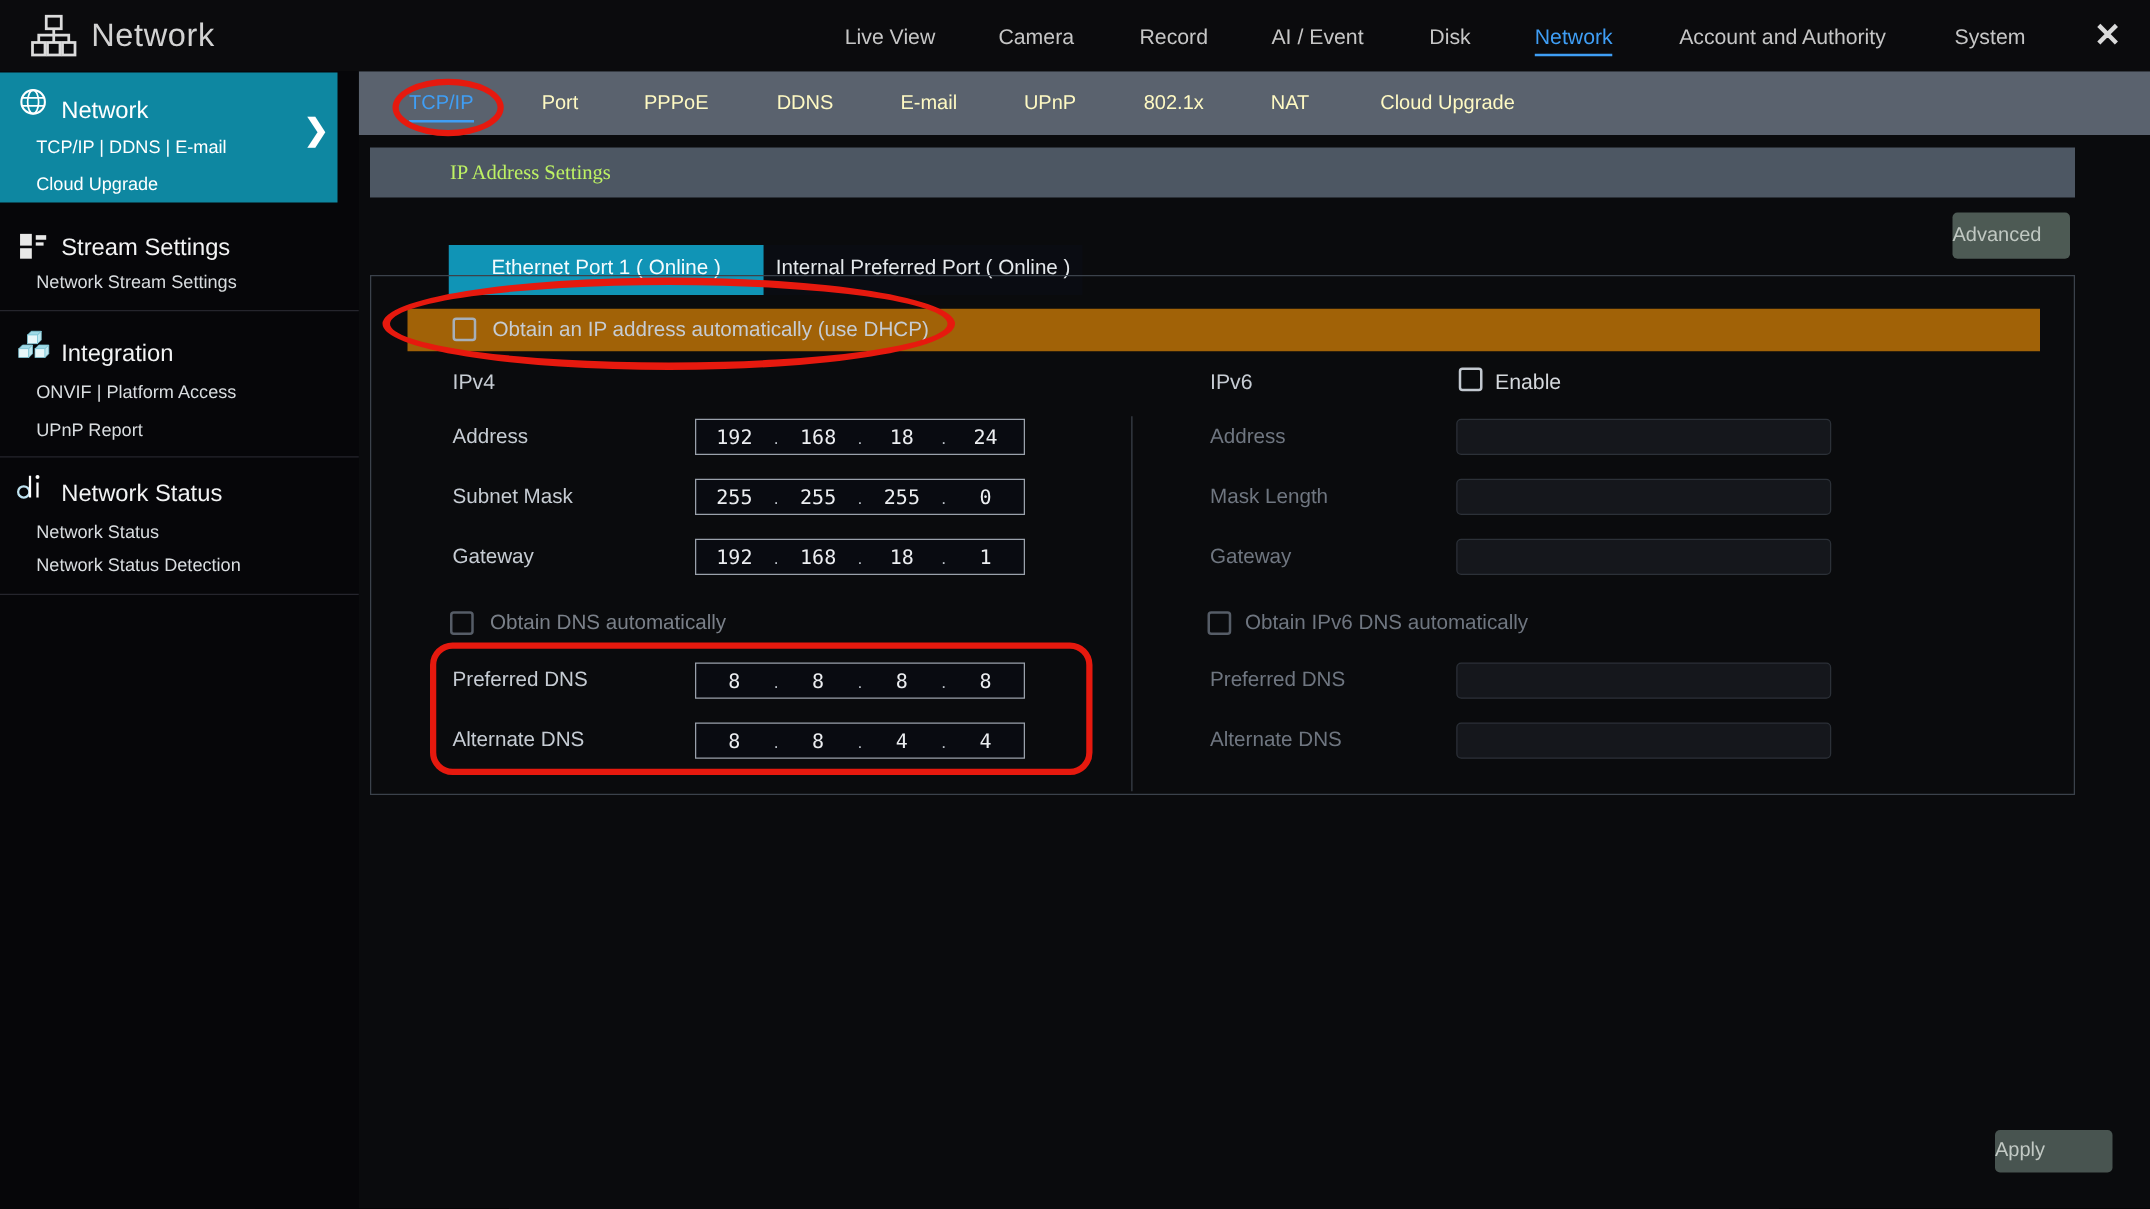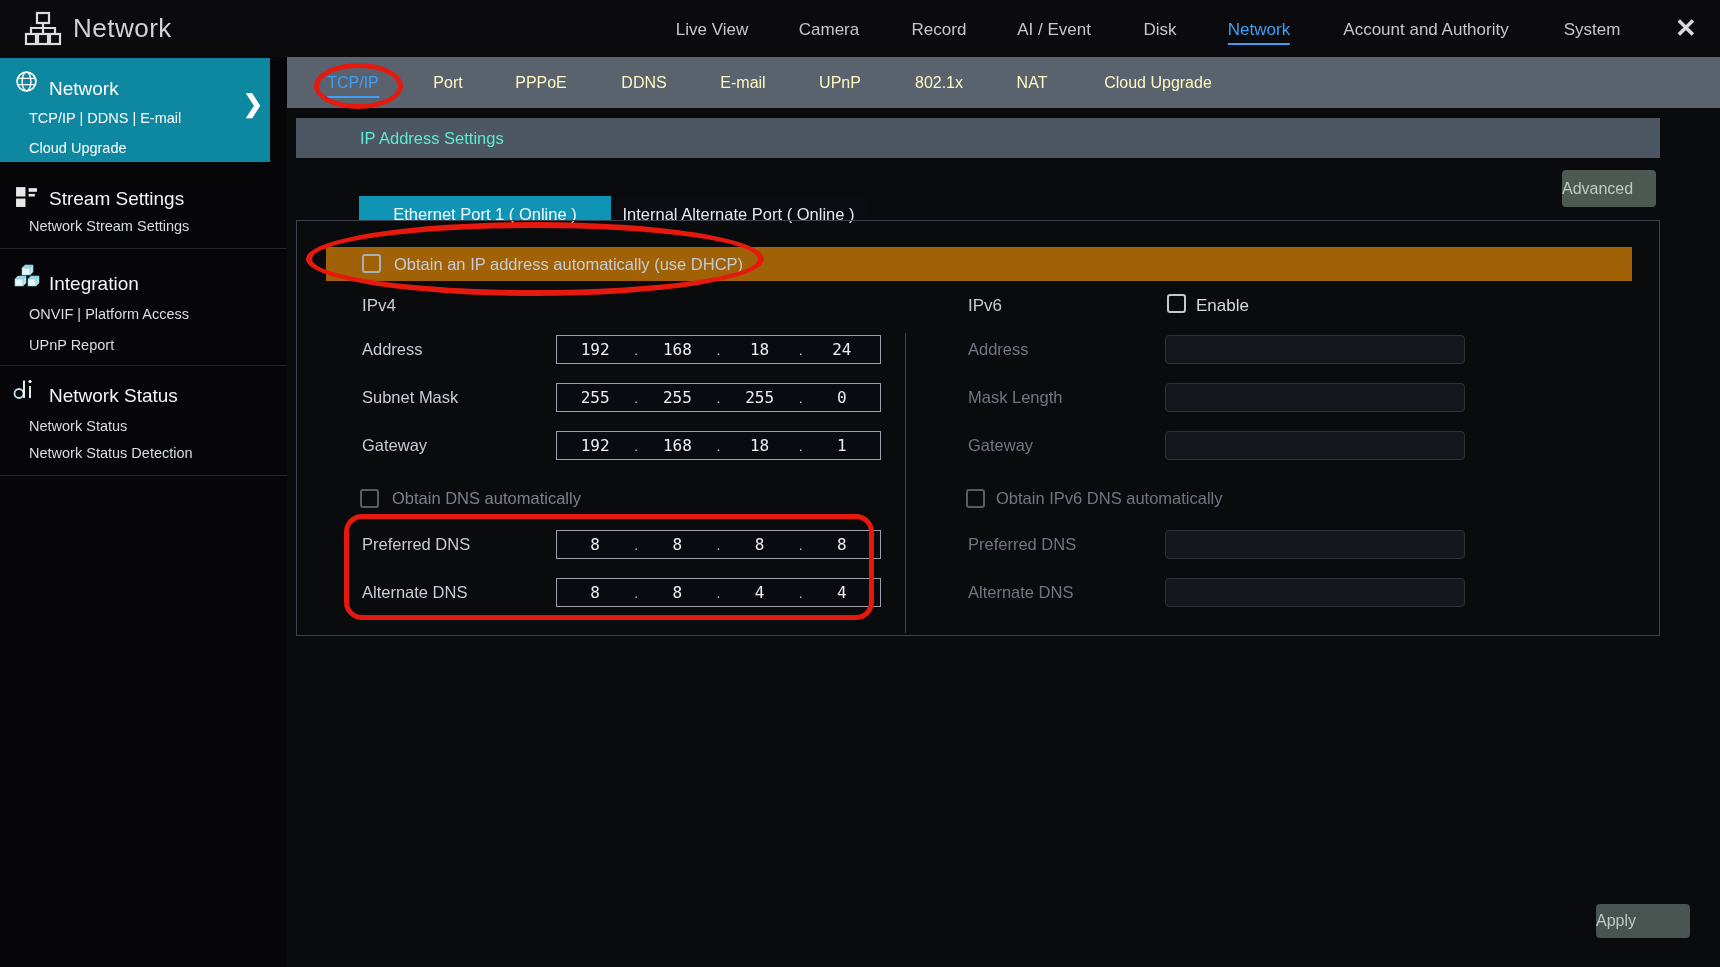--- a/index.html
+++ b/index.html
@@ -25,42 +25,42 @@
   .sb-icon { position:absolute; }
   .sb-chevron { position:absolute; left:243px; top:32px; font-size:24px; color:#ffffff; font-weight:bold; }
 
   
   .tabbar { position:absolute; left:287px; top:57px; width:1433px; height:51px; background:#5a626e; z-index:3; }
   .tab { position:absolute; top:17px; transform:translateX(-50%); font-size:16px; color:#fef9c3; white-space:nowrap; }
   .tab.active { color:#3f9ef5; border-bottom:2px solid #3f9ef5; padding-bottom:4px; }
 
   
   .headerbar { position:absolute; left:296px; top:118px; width:1364px; height:40px; background:#4d5763; }
-  .headerbar span { position:absolute; left:64px; top:0; line-height:40px; font-size:16.5px; color:#5eead4; }
-  .porttab { position:absolute; top:196px; height:24px; line-height:36px; text-align:center; font-size:16.5px; }
+  .headerbar span { position:absolute; left:64px; top:0; line-height:40px; font-size:16.5px; color:#bef264;font-family:Liberation Serif, serif; }
+  .porttab { position:absolute; top:196px; height:40px; line-height:36px; text-align:center; font-size:16.5px; }
   .porttab.t1 { left:359px; width:252px; background:#1094b6; color:#f4fbfd; }
   .porttab.t2 { left:611px; width:255px; background:#0a0c12; color:#e4e8eb; }
   .btn { position:absolute; border-radius:4px; text-align:left; font-size:16px; }
   .btn.advanced { left:1562px; top:170px; width:94px; height:37px; line-height:37px; background:#4d5a54; color:#c0c8c2; }
   .btn.apply { left:1596px; top:904px; width:94px; height:34px; line-height:34px; background:#485450; color:#c2c9c4; }
 
   .panel { position:absolute; left:296px; top:220px; width:1364px; height:416px; border:1px solid #3b424b; }
   .dhcpbar { position:absolute; left:326px; top:247px; width:1306px; height:34px; background:#a16207; }
   .dhcpbar .lbl { position:absolute; left:68px; line-height:34px; font-size:16.5px; color:#c6ccd3; }
 
   .cb { position:absolute; width:19px; height:19px; border:2px solid #a7afb9; border-radius:3px; background:transparent; }
   .cb.dim { border-color:#565d67; }
   .cb.bright { border-color:#c2c8d0; }
 
   .sec-label { position:absolute; font-size:17px; color:#c6ccd3; }
   .row-label { position:absolute; left:362px; height:29px; line-height:29px; font-size:16.5px; color:#c6ccd3; white-space:nowrap; }
   .row-label.r6 { left:968px; color:#6f7680; }
   .cbrow-label { position:absolute; line-height:19px; font-size:16.5px; white-space:nowrap; }
 
-  .ipfield { position:absolute; left:556px; width:325px; height:29px; background:#090b11; border:1px solid #9aa1ab; display:flex; align-items:center; }
+  .ipfield { position:absolute; left:556px; width:264px; height:29px; background:#090b11; border:1px solid #9aa1ab; display:flex; align-items:center; }
   .oct { flex:1; text-align:center; font-family:"DejaVu Sans Mono", monospace; font-size:16px; color:#eceef1; }
   .dot { width:6px; text-align:center; font-size:14px; color:#b9bfc7; }
   .ip6field { position:absolute; left:1165px; width:300px; height:29px; background:#15171c; border:1px solid #2c3138; border-radius:4px; }
 
   .vdivider { position:absolute; left:905px; top:333px; width:1px; height:300px; background:#3b424b; }
 
   
   .ann { position:absolute; border-style:solid; border-color:#e6190e; background:transparent; pointer-events:none; z-index:20; }
   .ann.e1 { left:314px; top:63px; width:89px; height:46px; border-width:5px; border-radius:50%; }
   .ann.e2 { left:306px; top:222px; width:458px; height:74px; border-width:6px; border-radius:50%; }
@@ -165,21 +165,21 @@
     <span class="tab" style="left:652px">802.1x</span>
     <span class="tab" style="left:745px">NAT</span>
     <span class="tab" style="left:871px">Cloud Upgrade</span>
   </div>
 
   <div class="headerbar">
     <span>IP Address Settings</span>
   </div>
 
   <div class="porttab t1">Ethernet Port 1 ( Online )</div>
-  <div class="porttab t2">Internal Alternate Port ( Online )</div>
+  <div class="porttab t2">Internal Preferred Port ( Online )</div>
   <div class="btn advanced">Advanced</div>
 
   <div class="panel"></div>
 
   <div class="dhcpbar">
     <div class="cb" style="left:36px; top:7px"></div>
     <span class="lbl">Obtain an IP address automatically (use DHCP)</span>
   </div>
 
   <span class="sec-label" style="left:362px; top:296px">IPv4</span>

